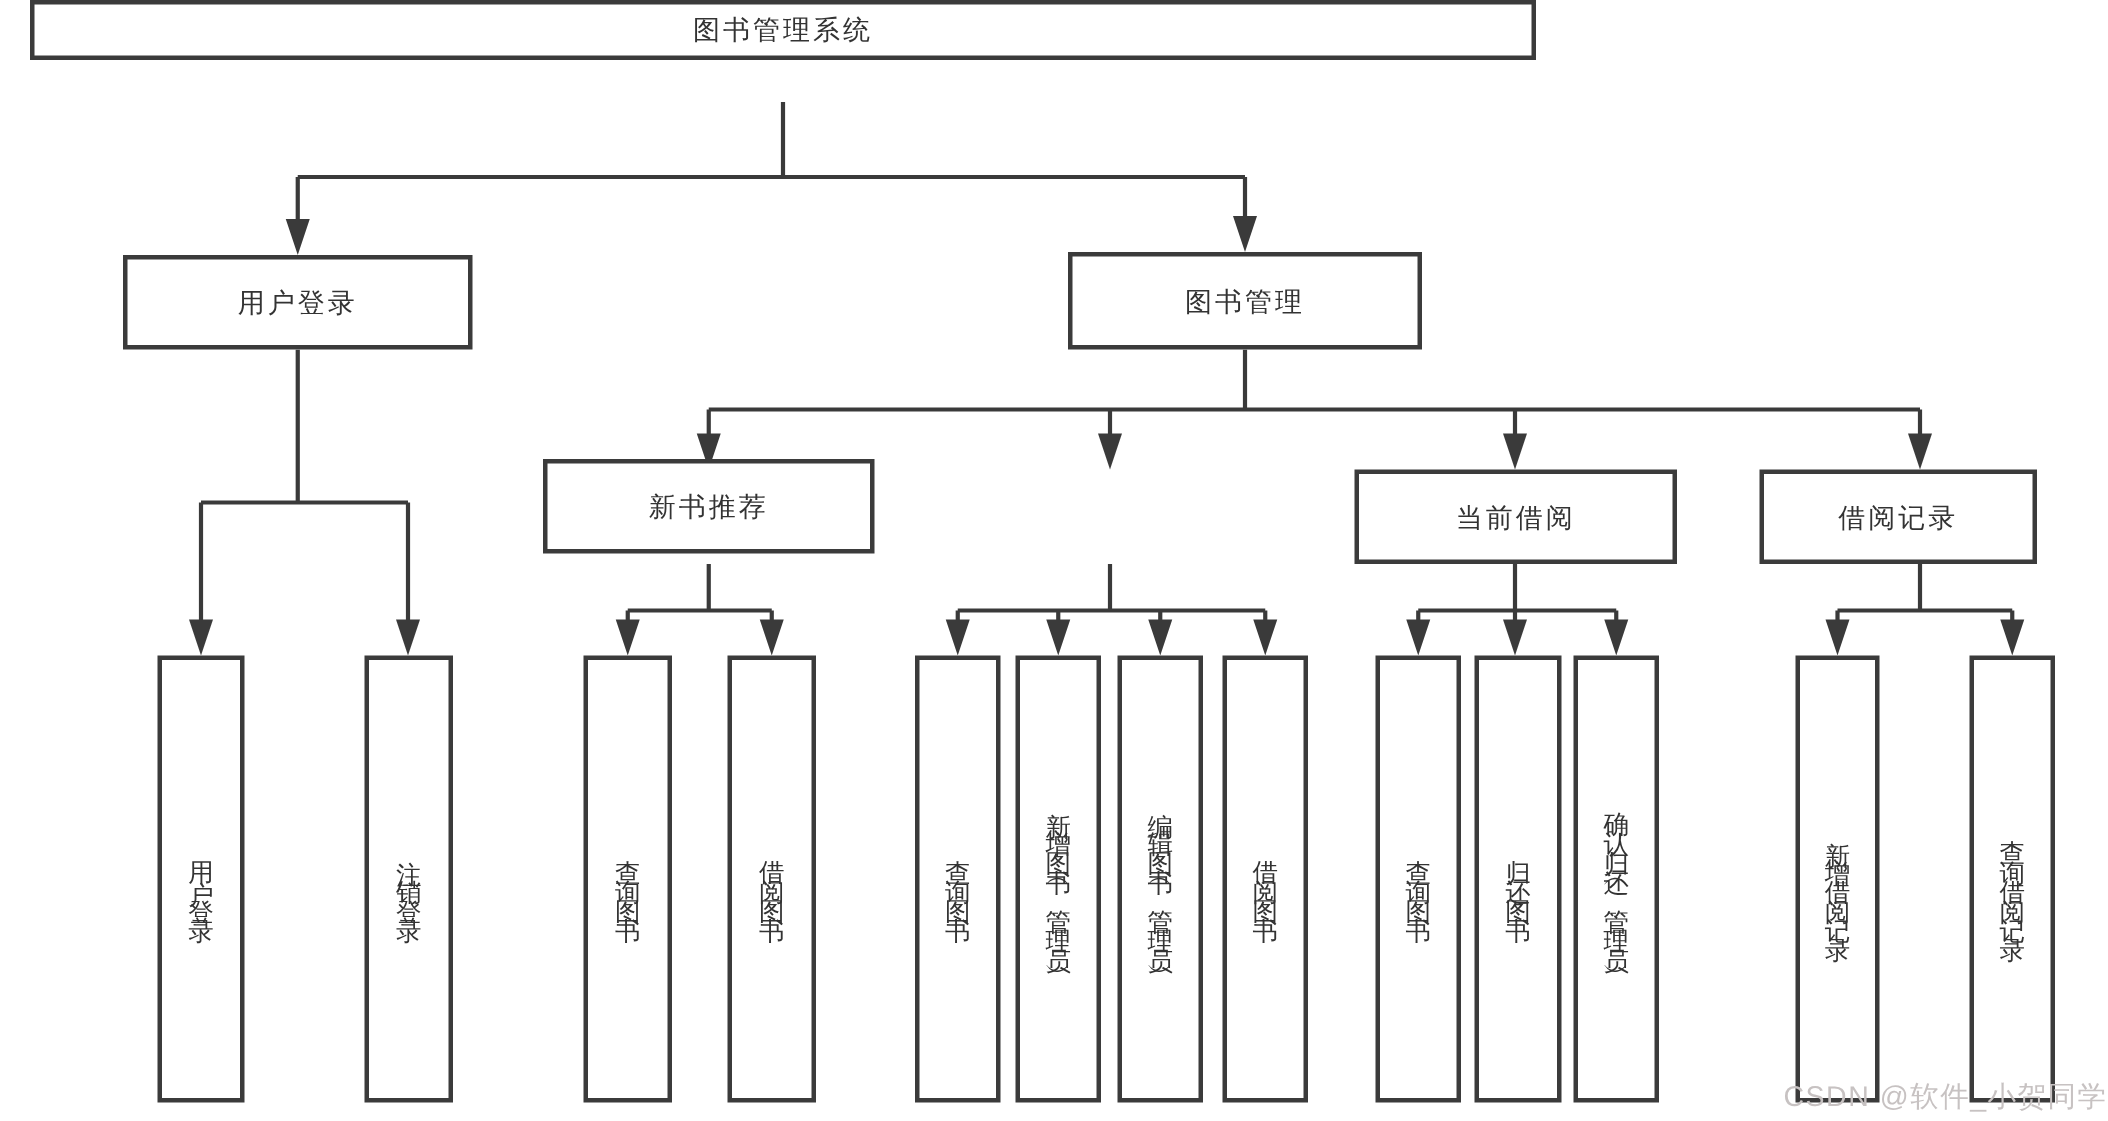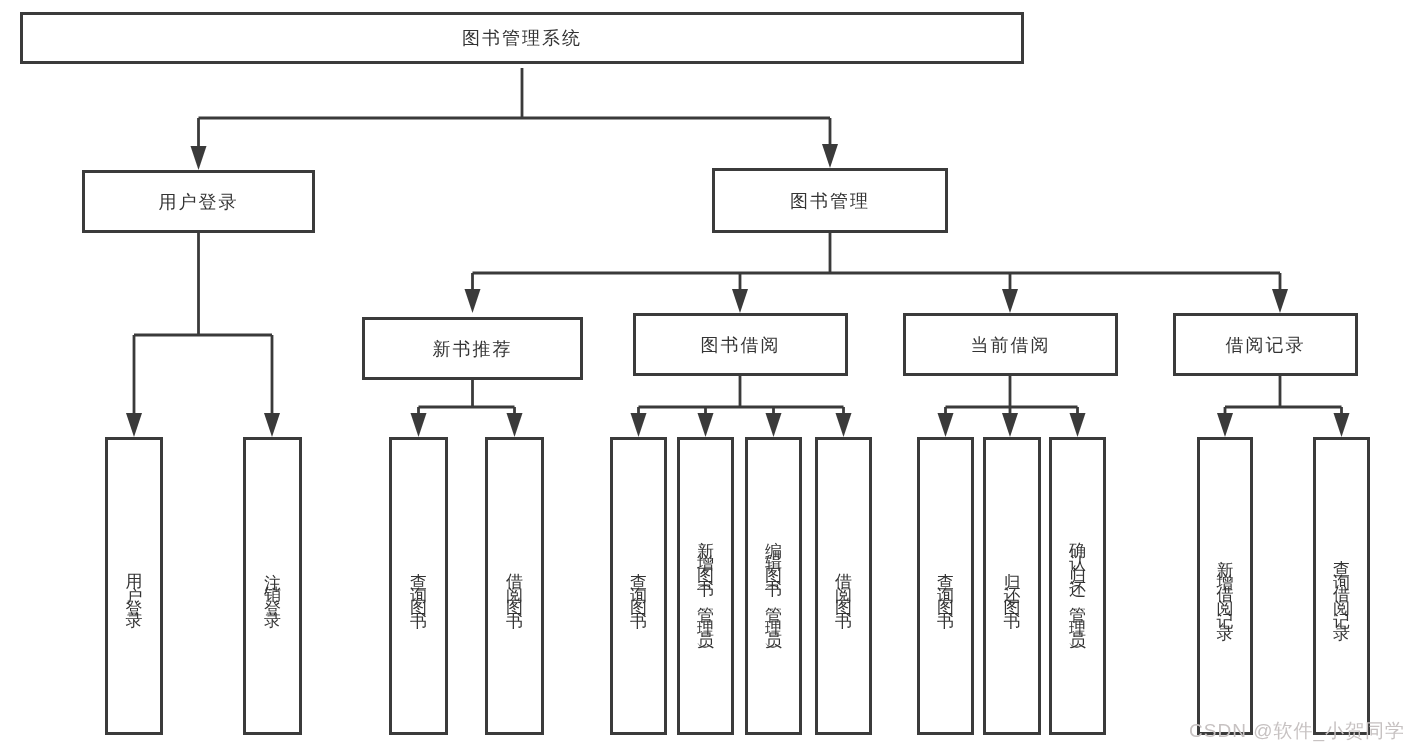--- a/index.html
+++ b/index.html
@@ -120,36 +120,33 @@
     <polygon fill="#3a3a3a" stroke="none" points="1069.5,413 1085.5,413 1077.5,437"></polygon>
 
     <path d="M1280,376 V407"></path>
     <path d="M1225,407 H1341.5"></path>
     <path d="M1225,407 V417"></path>
     <polygon fill="#3a3a3a" stroke="none" points="1217,413 1233,413 1225,437"></polygon>
     <path d="M1341.5,407 V417"></path>
     <polygon fill="#3a3a3a" stroke="none" points="1333.5,413 1349.5,413 1341.5,437"></polygon>
   </svg>
 
-  <div class="node root-node" style="left:20px; top:12px; width:1004px; height:52px;">
+  <div class="node root-node" style="left:20px; top:0; width:1004px; height:40px;">
     <span>图书管理系统</span>
   </div>
 
   <div class="node h-label" style="left:82px; top:170px; width:233px; height:63px;">
     <span>用户登录</span>
   </div>
   <div class="node h-label" style="left:712px; top:168px; width:236px; height:65px;">
     <span>图书管理</span>
   </div>
 
-  <div class="node h-label" style="left:362px; top:317px; width:221px; height:63px;">
+  <div class="node h-label" style="left:362px; top:306px; width:221px; height:63px;">
     <span>新书推荐</span>
-  </div>
-  <div class="node h-label" style="left:633px; top:313px; width:215px; height:63px;">
-    <span>图书借阅</span>
   </div>
   <div class="node h-label" style="left:903px; top:313px; width:215px; height:63px;">
     <span>当前借阅</span>
   </div>
   <div class="node h-label" style="left:1173px; top:313px; width:185px; height:63px;">
     <span>借阅记录</span>
   </div>
 
   <div class="leaf" style="left:105px; width:58px;">
     <span>用户登录</span>

